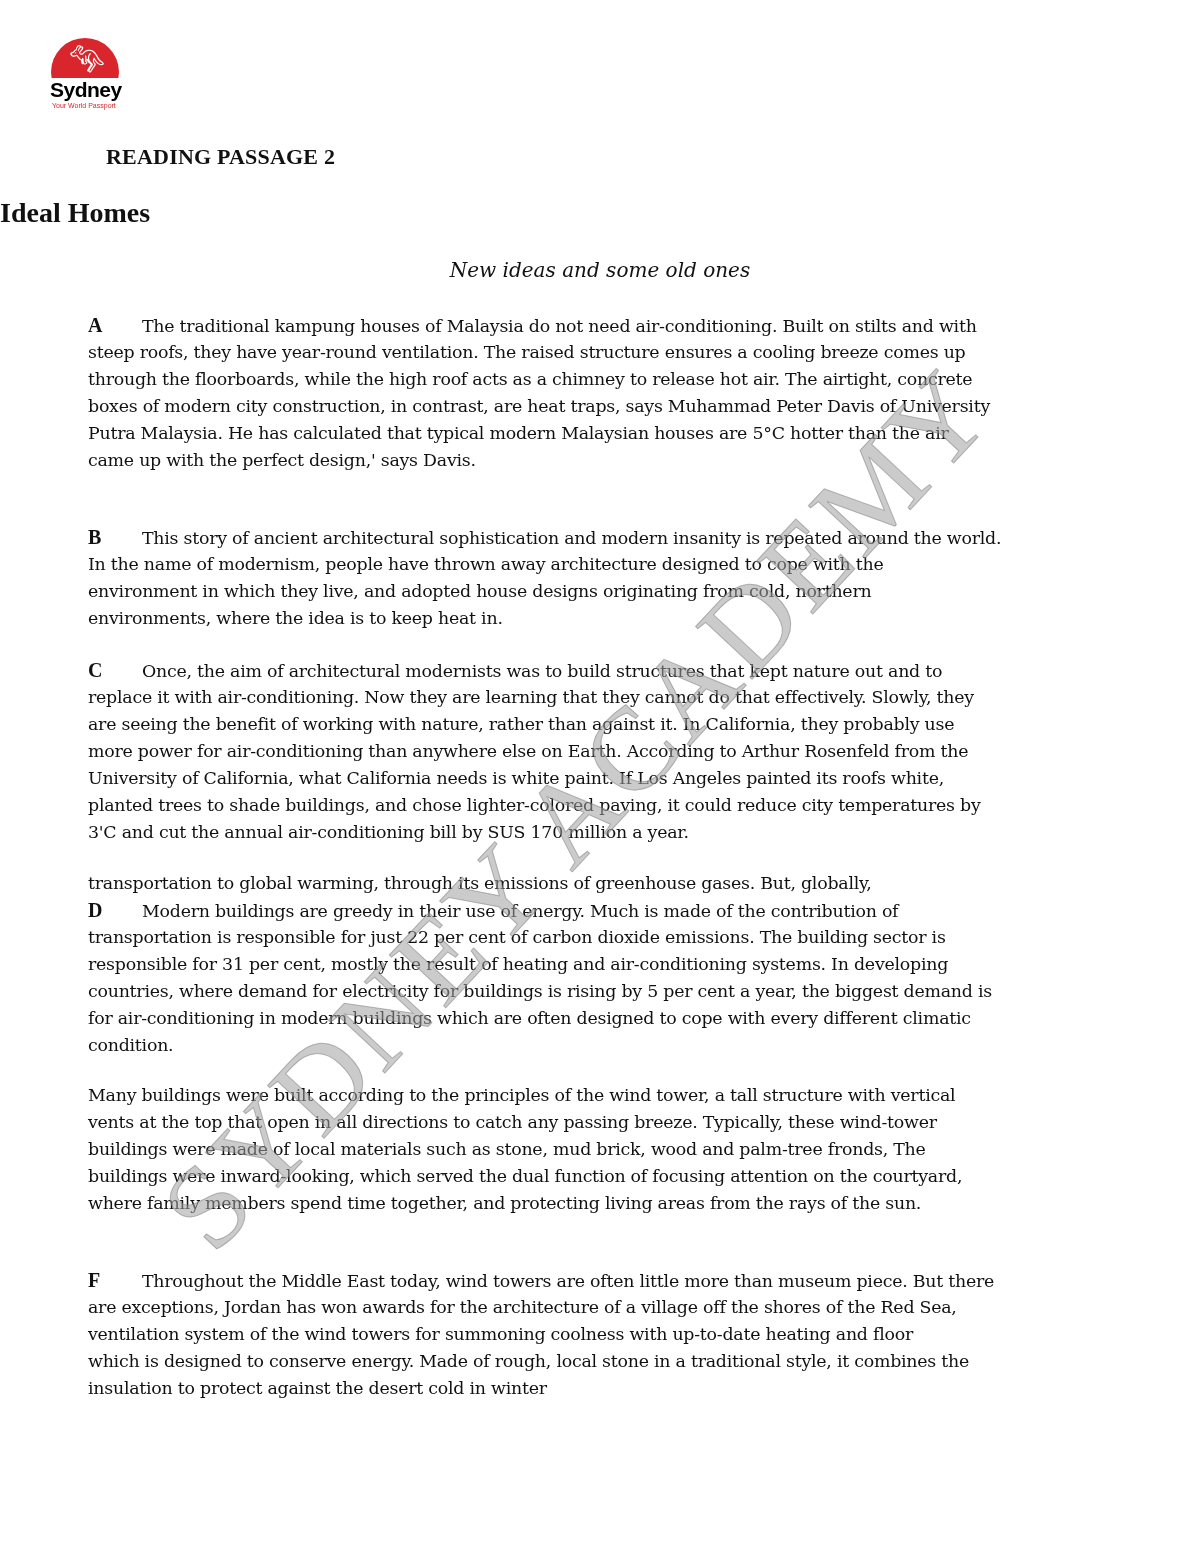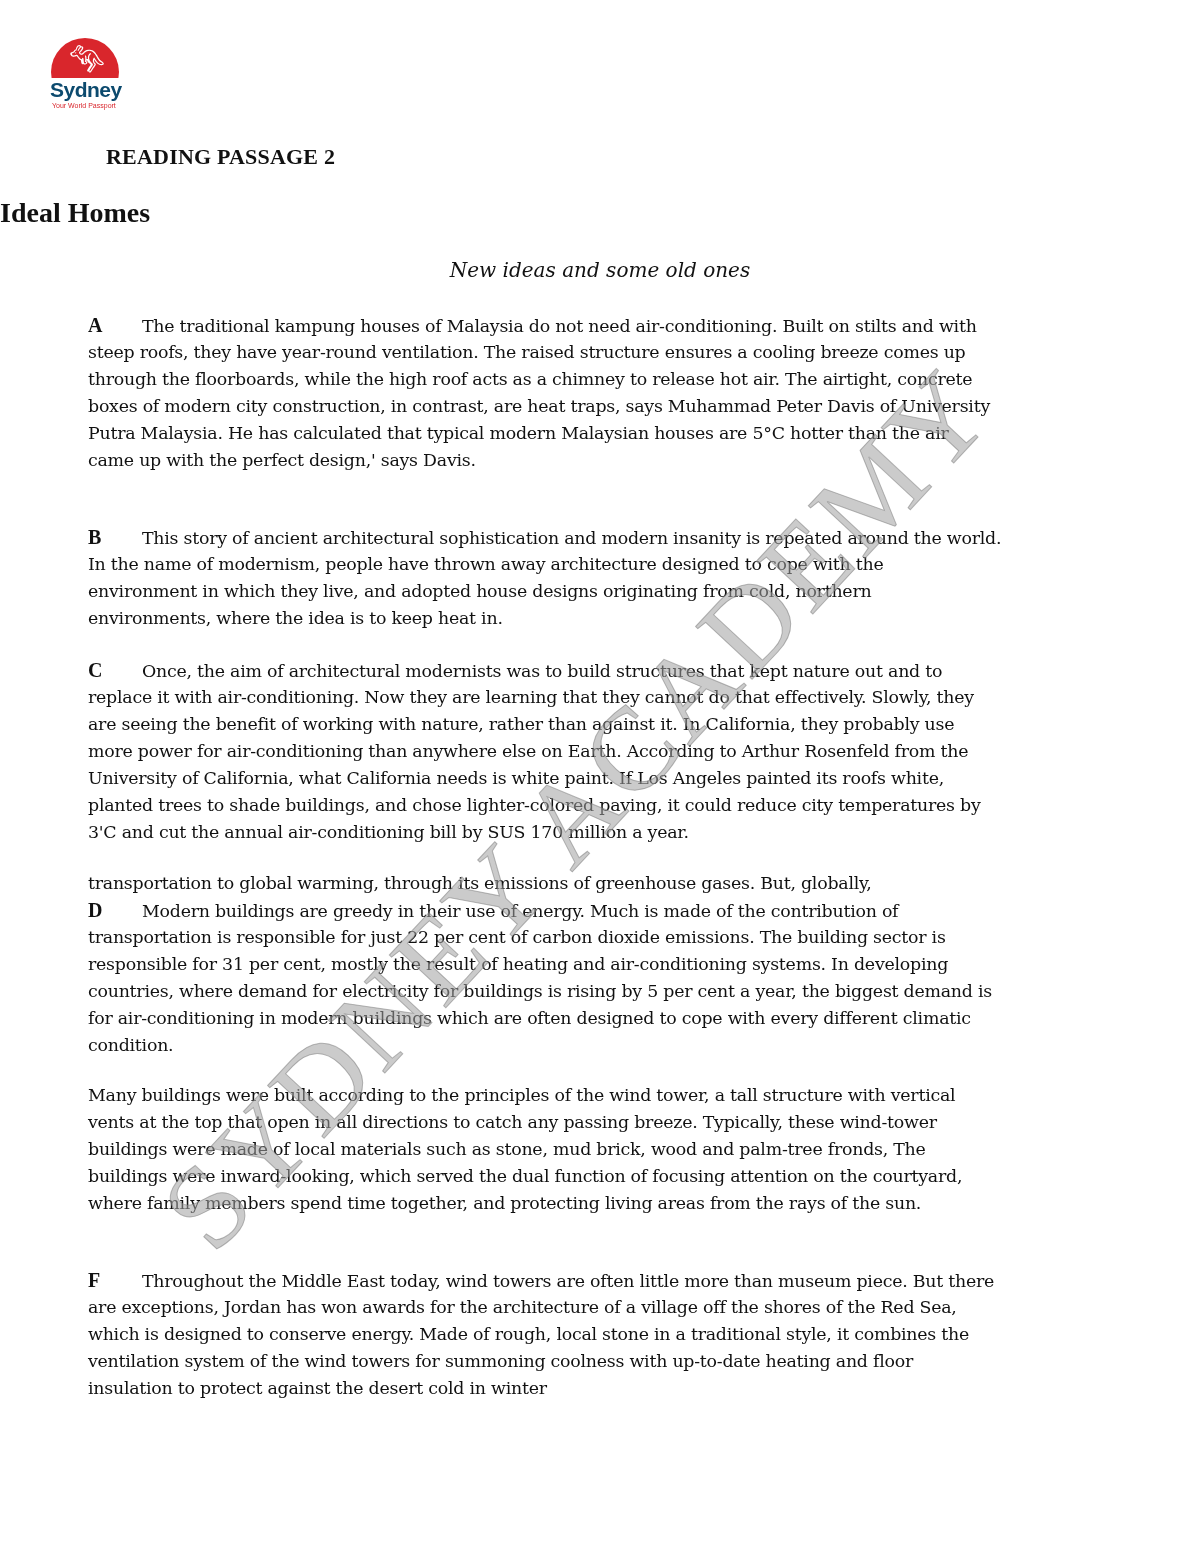--- a/index.html
+++ b/index.html
@@ -1,21 +1,21 @@
 <!DOCTYPE html>
 <html><head>
 <meta charset="utf-8">
 <style>
   html, body { margin: 0; padding: 0; background: #ffffff; }
   body { width: 1200px; height: 1553px; position: relative; overflow: hidden; font-family: "Liberation Serif", "DejaVu Serif", serif; color: #111; }
   .logo { position: absolute; left: 48px; top: 36px; width: 76px; height: 76px; }
   .logo .sun { position: absolute; left: 3px; top: 2px; width: 68px; height: 68px; border-radius: 50%; background: #d9262c; overflow: hidden; }
   .logo .sun-cut { position: absolute; left: 0; top: 42px; width: 76px; height: 40px; background: #fff; }
   .logo .roo { position: absolute; left: 20px; top: 8px; color: #fff; font-size: 30px; line-height: 30px; font-family: "DejaVu Sans", sans-serif; }
-  .logo .brand { position: absolute; left: 2px; top: 42px; font-family: "Liberation Sans", sans-serif; font-weight: bold; font-size: 21px; color: #0c4a6e; letter-spacing: -0.5px; }
+  .logo .brand { position: absolute; left: 2px; top: 42px; font-family: "Liberation Sans", sans-serif; font-weight: bold; font-size: 21px; color: #000000; letter-spacing: -0.5px; }
   .logo .tag { position: absolute; left: 4px; top: 66px; font-family: "Liberation Sans", sans-serif; font-size: 7px; color: #d9262c; white-space: nowrap; }
 
   .heading { position: absolute; left: 106px; top: 144px; font-weight: bold; font-size: 22px; letter-spacing: 0.2px; text-align: right; }
   .title { position: absolute; left: 0; width: 1200px; top: 197px; text-align: left; font-weight: bold; font-size: 28px; }
   .subtitle { position: absolute; left: 0; width: 1200px; top: 258px; text-align: center; font-style: italic; font-size: 22px; font-family: "DejaVu Serif", serif; font-size: 20px; }
 
   .para { position: absolute; left: 88px; width: 1000px; }
   .line { height: 27px; line-height: 27px; font-size: 19.5px; white-space: nowrap; font-family: "DejaVu Serif", serif; font-size: 17.4px; letter-spacing: -0.25px; }
   .letter { font-weight: bold; font-family: "Liberation Serif", serif; font-size: 20px; display: inline-block; width: 54px; }
 
@@ -78,18 +78,18 @@
   <div class="line">Many buildings were built according to the principles of the wind tower, a tall structure with vertical</div>
   <div class="line">vents at the top that open in all directions to catch any passing breeze. Typically, these wind-tower</div>
   <div class="line">buildings were made of local materials such as stone, mud brick, wood and palm-tree fronds, The</div>
   <div class="line">buildings were inward-looking, which served the dual function of focusing attention on the courtyard,</div>
   <div class="line">where family members spend time together, and protecting living areas from the rays of the sun.</div>
 </div>
 
 <div class="para" style="top:1267px">
   <div class="line"><span class="letter">F</span><span>Throughout the Middle East today, wind towers are often little more than museum piece. But there</span></div>
   <div class="line">are exceptions, Jordan has won awards for the architecture of a village off the shores of the Red Sea,</div>
+  <div class="line">ventilation system of the wind towers for summoning coolness with up-to-date heating and floor</div>
   <div class="line">which is designed to conserve energy. Made of rough, local stone in a traditional style, it combines the</div>
-  <div class="line">ventilation system of the wind towers for summoning coolness with up-to-date heating and floor</div>
   <div class="line">insulation to protect against the desert cold in winter</div>
 </div>
 
 <div class="watermark">SYDNEY ACADEMY</div>
 
 </body></html>

